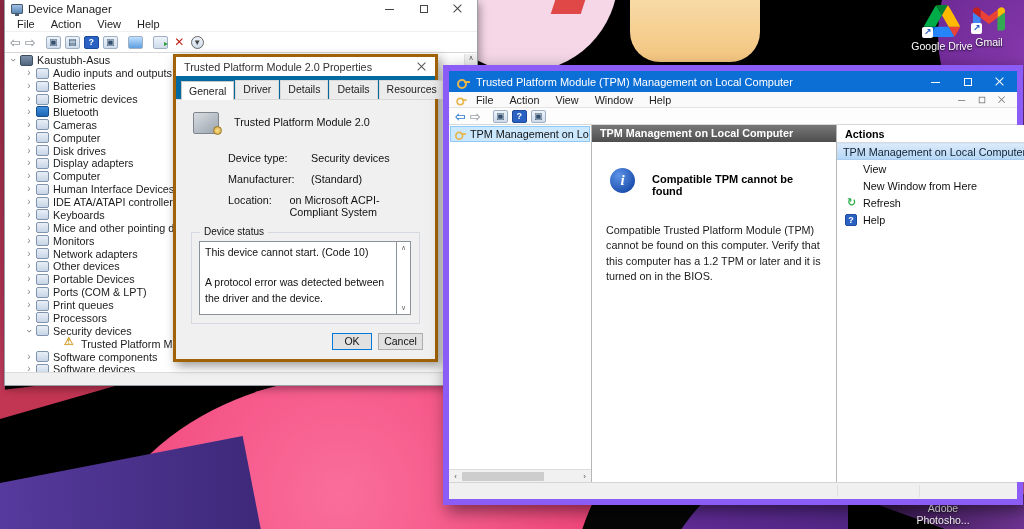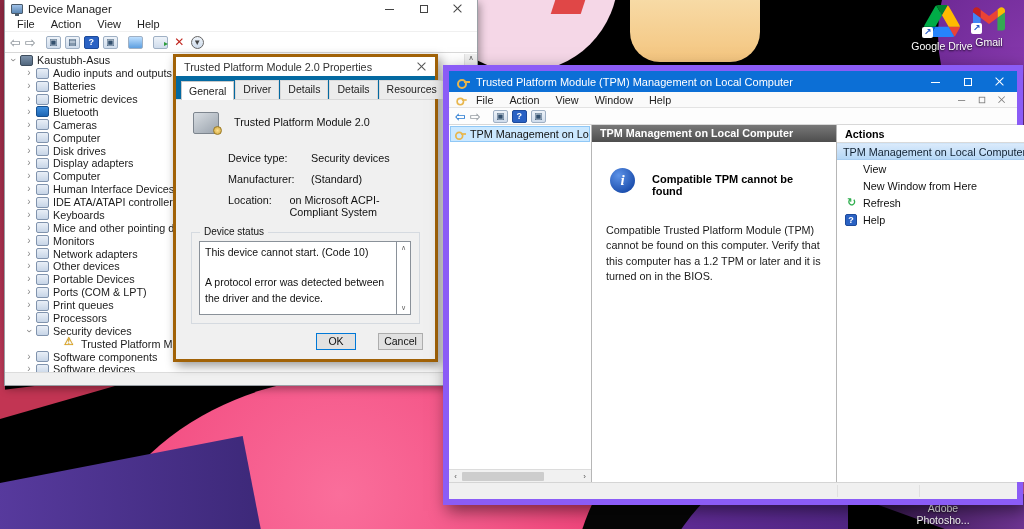--- a/index.html
+++ b/index.html
@@ -86,21 +86,21 @@
   .chip { width:26px; height:22px; background:linear-gradient(145deg,#d8dde2,#9aa3ad); border:1px solid #7d858e; border-radius:2px; position:relative; }
   .chip::after { content:""; position:absolute; right:-4px; bottom:-2px; width:7px; height:7px; border-radius:50%; background:radial-gradient(#ffe08a,#caa23c); border:1px solid #9b7a24; }
   .dlg-devname { font-size:10.8px; color:#111; margin:4px 0 0 15px; }
   .dlg-fields { margin:18px 14px 0 52px; }
   .dlg-frow { display:flex; margin-bottom:9px; font-size:10.8px; color:#111; }
   .dlg-frow .fl { width:83px; }
   .grp { position:relative; margin:14px 15px 0; border:1px solid #d5dae0; height:92px; background:#f0f0f0; }
   .grp-label { position:absolute; top:-7px; left:8px; background:#f0f0f0; padding:0 4px; font-size:10px; color:#111; }
   .grp-text { position:absolute; inset:8px 22px 8px 7px; background:#fff; border:1px solid #8a9199; padding:3px 5px; font-size:10.5px; color:#111; line-height:1.45; }
   .grp-sb { position:absolute; top:8px; bottom:8px; right:8px; width:14px; background:#fff; border:1px solid #8a9199; border-left:none; font-size:7px; color:#666; text-align:center; display:flex; flex-direction:column; justify-content:space-between; padding:2px 0; }
-  .dlg-btns { position:absolute; bottom:9px; right:12px; display:flex; gap:22px; }
+  .dlg-btns { position:absolute; bottom:9px; right:12px; display:flex; gap:6px; }
   .btn { width:45px; height:17px; font-size:10.5px; text-align:center; line-height:15px; background:#e1e1e1; border:1px solid #adadad; color:#111; }
   .btn.default { border-color:#0078d7; width:40px; }
 
   
   .tpm { left:443px; top:65px; width:580px; height:440px; z-index:5; border:6px solid #8b5cf6; box-shadow:4px 6px 16px rgba(0,0,0,.5); background:#f0f0f0; }
   .tpm-titlebar { height:21px; background:#0c6fd6; display:flex; align-items:center; padding:0 8px; color:#fff; }
   .tpm-title { flex:1; font-size:11px; margin-left:6px; white-space:nowrap; overflow:hidden; }
   .tpm-controls { display:flex; gap:22px; padding-right:4px; color:#fff; }
   .key-glyph { display:inline-block; width:13px; height:12px; position:relative; }
   .key-glyph::before { content:""; position:absolute; left:0; top:3px; width:6px; height:6px; border-radius:50%; border:2px solid #e8b64c; }

